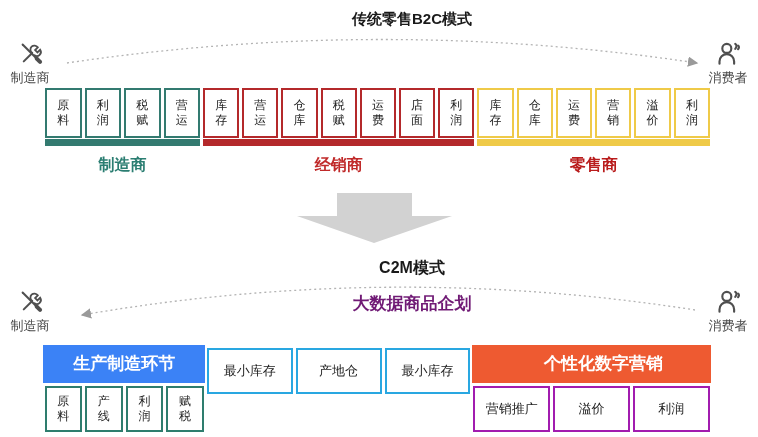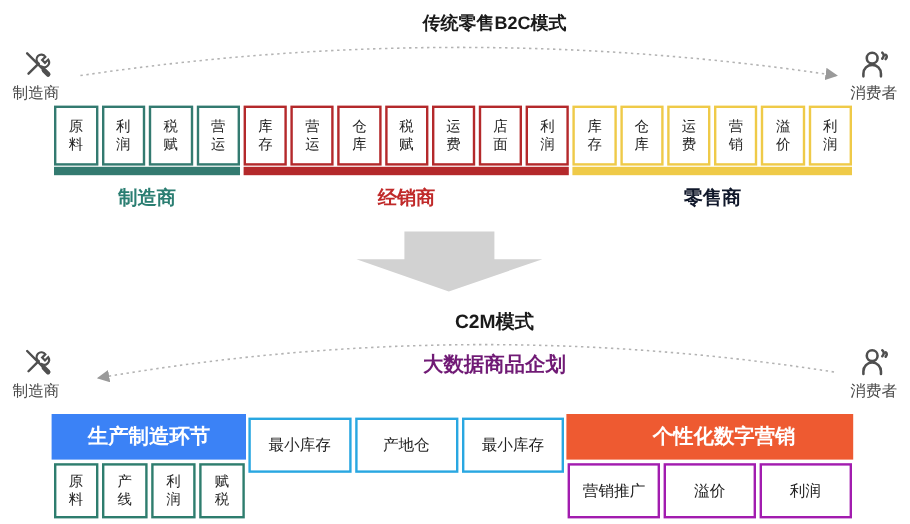--- a/index.html
+++ b/index.html
@@ -23,21 +23,21 @@
   
   #chain{position:absolute;left:45px;top:88px;width:665px;display:flex;gap:3px;}
   .group{display:flex;flex-direction:column;}
   .group .boxes{display:flex;gap:3px;height:50px;}
   .group .box{flex:1;background:#fff;display:flex;align-items:center;justify-content:center;
     text-align:center;font-size:12px;line-height:1.25;color:#222;white-space:pre-line;box-sizing:border-box;}
   .group .bar{height:7px;margin-top:1px;}
   .group .glabel{text-align:center;font-weight:bold;font-size:16px;margin-top:9px;}
   .g-teal{flex:4;}   .g-teal .box{border:2px solid #337a70;}  .g-teal .bar{background:#337a70;} .g-teal .glabel{color:#2b7e72;}
   .g-red{flex:7;}    .g-red .box{border:2px solid #b4292b;}   .g-red .bar{background:#b4292b;}  .g-red .glabel{color:#c02a2a;}
-  .g-yellow{flex:6;} .g-yellow .box{border:2px solid #efca48;}.g-yellow .bar{background:#efca48;}.g-yellow .glabel{color:#0f172a;}
+  .g-yellow{flex:6;} .g-yellow .box{border:2px solid #efca48;}.g-yellow .bar{background:#efca48;}.g-yellow .glabel{color:#b91c1c;}
 
   
   #table{position:absolute;left:43px;top:345px;width:668px;display:flex;}
   .section{display:flex;flex-direction:column;box-sizing:border-box;}
   .section .header{height:38px;line-height:38px;text-align:center;color:#fff;font-weight:bold;font-size:17px;}
   .section .cells{display:flex;gap:3px;margin-top:3px;height:46px;padding:0 1.5px;}
   .section .cell{flex:1;background:#fff;display:flex;align-items:center;justify-content:center;
     text-align:center;font-size:13px;line-height:1.25;color:#222;white-space:pre-line;box-sizing:border-box;}
   .s-teal{width:24.3%;}  .s-teal .header{background:#3b82f6;}  .s-teal .cell{border:2px solid #2e7d6e;font-size:12px;}
   .s-blue{width:39.9%;}  .s-blue .header{background:#29a7e1;}  .s-blue .cell{border:2px solid #29a7e1;}

